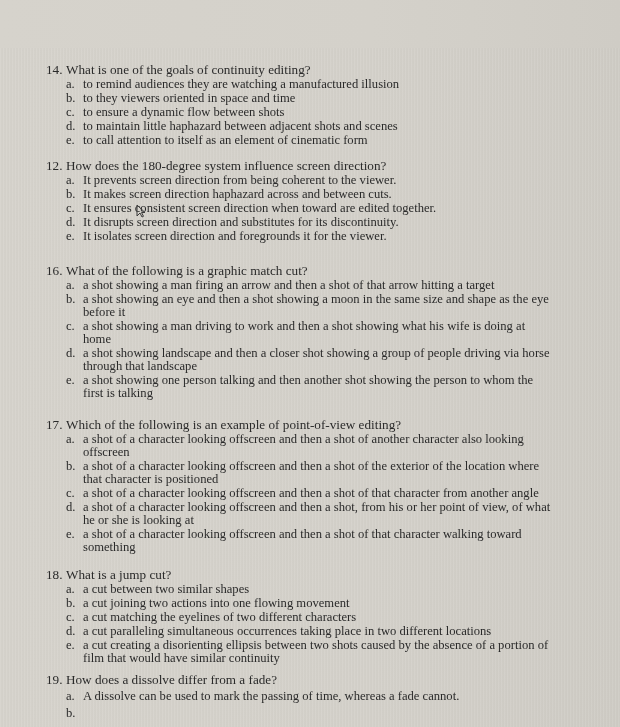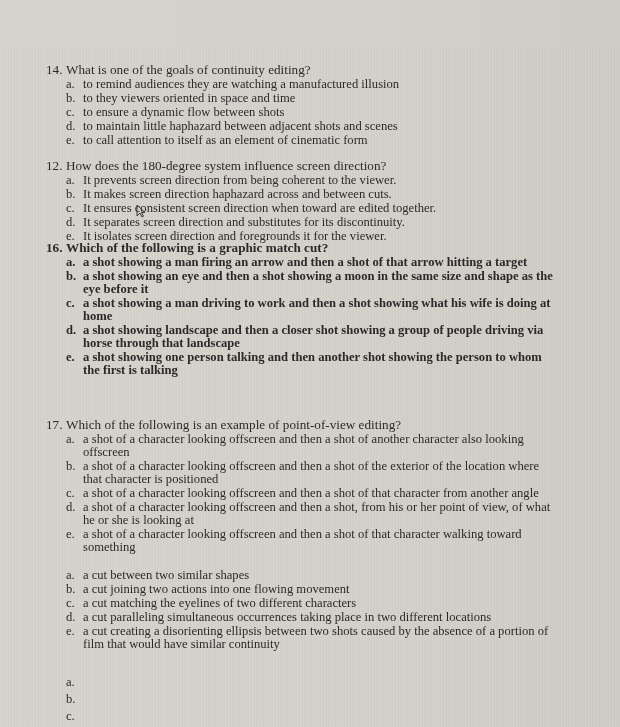--- a/index.html
+++ b/index.html
@@ -46,21 +46,21 @@
       line-height: 13px;
       margin-top: 1px;
     }
     .opt-letter {
       width: 17px;
       flex: none;
     }
     .opt-text { flex: 1; }
     #q14 { top: 15px; }
     #q15 { top: 111px; }
-    #q16 { top: 193px; font-weight: bold; }
+    #q16 { top: 216px; }
     #q16 .opt-text, #q17 .opt-text, #q18 .opt-text { max-width: 470px; }
     #q17 { top: 370px; }
     #q18 { top: 520px; }
     #q19 { top: 625px; }
     #q19 .opt { line-height: 15px; margin-top: 2px; }
     #q19 .opt-text { max-width: 430px; }
     .cursor-icon {
       position: absolute;
       left: 136px;
       top: 156px;
@@ -115,33 +115,33 @@
       <div class="opt">
           <span class="opt-letter">b.</span>
           <span class="opt-text">It makes screen direction haphazard across and between cuts.</span>
         </div>
       <div class="opt">
           <span class="opt-letter">c.</span>
           <span class="opt-text">It ensures consistent screen direction when toward are edited together.</span>
         </div>
       <div class="opt">
           <span class="opt-letter">d.</span>
-          <span class="opt-text">It separates screen direction and substitutes for its discontinuity.</span>
+          <span class="opt-text">It disrupts screen direction and substitutes for its discontinuity.</span>
         </div>
       <div class="opt">
           <span class="opt-letter">e.</span>
           <span class="opt-text">It isolates screen direction and foregrounds it for the viewer.</span>
         </div>
     </div>
   </div>
 
   <div class="question" id="q16">
     <div class="q-line">
       <span class="q-num">16.</span>
-      <span class="q-text">Which of the following is a graphic match cut?</span>
+      <span class="q-text">What of the following is a graphic match cut?</span>
     </div>
     <div class="options">
       <div class="opt">
           <span class="opt-letter">a.</span>
           <span class="opt-text">a shot showing a man firing an arrow and then a shot of that arrow hitting a target</span>
         </div>
       <div class="opt">
           <span class="opt-letter">b.</span>
           <span class="opt-text">a shot showing an eye and then a shot showing a moon in the same size and shape as the eye before it</span>
         </div>
@@ -183,20 +183,24 @@
           <span class="opt-text">a shot of a character looking offscreen and then a shot, from his or her point of view, of what he or she is looking at</span>
         </div>
       <div class="opt">
           <span class="opt-letter">e.</span>
           <span class="opt-text">a shot of a character looking offscreen and then a shot of that character walking toward something</span>
         </div>
     </div>
   </div>
 
   <div class="question" id="q18">
+    <div class="q-line">
+      <span class="q-num">18.</span>
+      <span class="q-text">What is a jump cut?</span>
+    </div>
     <div class="options">
       <div class="opt">
           <span class="opt-letter">a.</span>
           <span class="opt-text">a cut between two similar shapes</span>
         </div>
       <div class="opt">
           <span class="opt-letter">b.</span>
           <span class="opt-text">a cut joining two actions into one flowing movement</span>
         </div>
       <div class="opt">
@@ -208,23 +212,28 @@
           <span class="opt-text">a cut paralleling simultaneous occurrences taking place in two different locations</span>
         </div>
       <div class="opt">
           <span class="opt-letter">e.</span>
           <span class="opt-text">a cut creating a disorienting ellipsis between two shots caused by the absence of a portion of film that would have similar continuity</span>
         </div>
     </div>
   </div>
 
   <div class="question" id="q19">
-    <div class="options">
-      <div class="opt">
-          <span class="opt-letter">a.</span>
+    <div class="q-line">
+      <span class="q-num">19.</span>
+      <span class="q-text">How does a dissolve differ from a fade?</span>
+    </div>
+    <div class="options">
+      <div class="opt">
+          <span class="opt-letter">a.</span>
+          <span class="opt-text">A dissolve can be used to mark the passing of time, whereas a fade cannot.</span>
         </div>
       <div class="opt">
           <span class="opt-letter">b.</span>
         </div>
       <div class="opt">
           <span class="opt-letter">c.</span>
         </div>
       <div class="opt">
           <span class="opt-letter">d.</span>
           <span class="opt-text">A dissolve's transition occurs simultaneously on the screen, whereas a black screen separates the two parts of a fade.</span>

